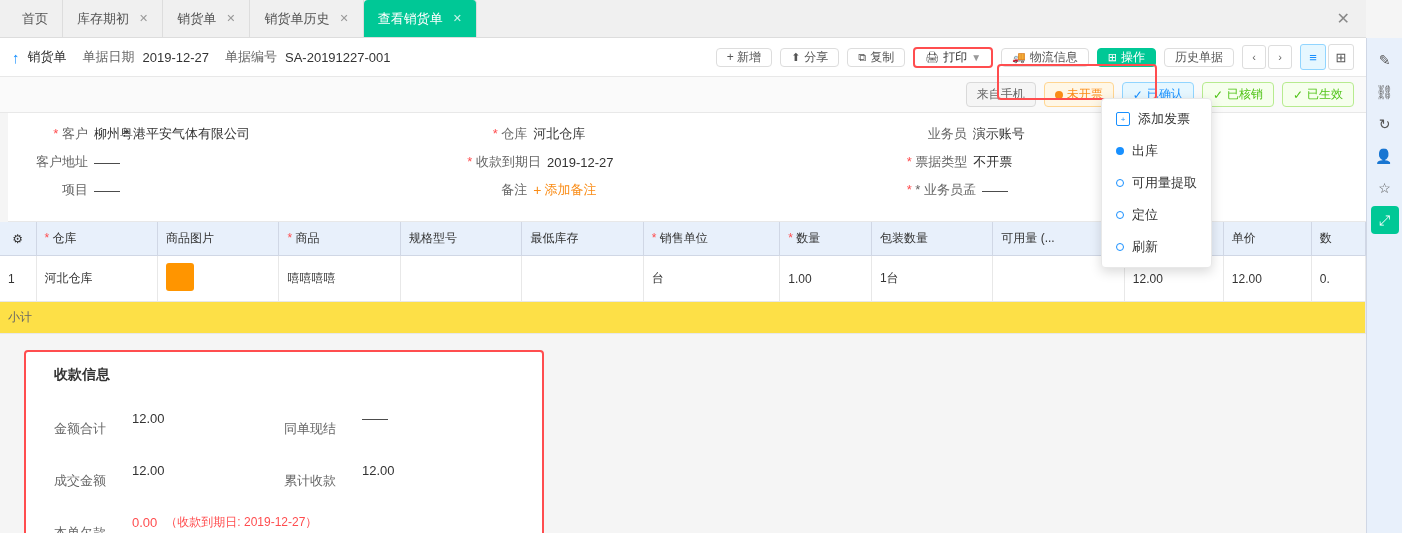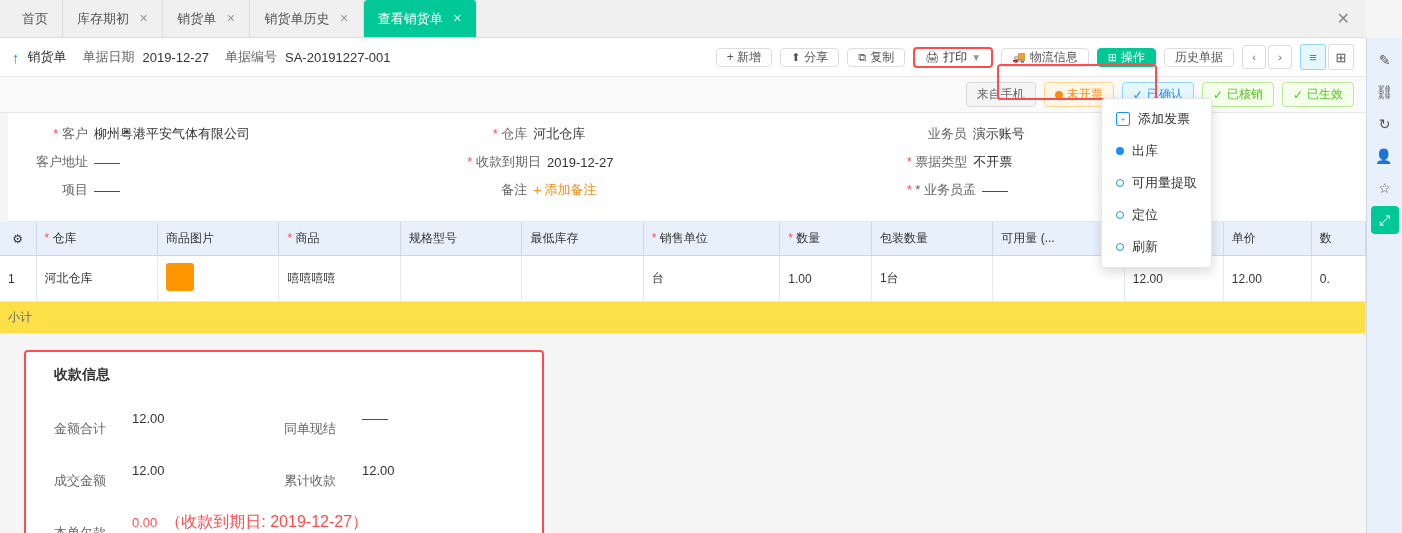--- a/index.html
+++ b/index.html
@@ -355,21 +355,21 @@
           <span class="payment-label">成交金额</span>
           <span class="payment-value">12.00</span>
         </div>
         <div class="payment-row">
           <span class="payment-label">累计收款</span>
           <span class="payment-value">12.00</span>
         </div>
         <div class="payment-row" style="grid-column: 1 / -1;">
           <span class="payment-label">本单欠款</span>
           <span class="payment-value orange">0.00</span>
-          <span class="payment-value link" style="font-size:16px;">（收款到期日: 2019-12-27）</span>
+          <span class="payment-value link" style="font-size:12px;">（收款到期日: 2019-12-27）</span>
         </div>
       </div>
     </div>
   </div>
 </div>
 
 <div class="right-sidebar">
   <div class="sidebar-icon">✎</div>
   <div class="sidebar-icon">⛓</div>
   <div class="sidebar-icon">↻</div>

